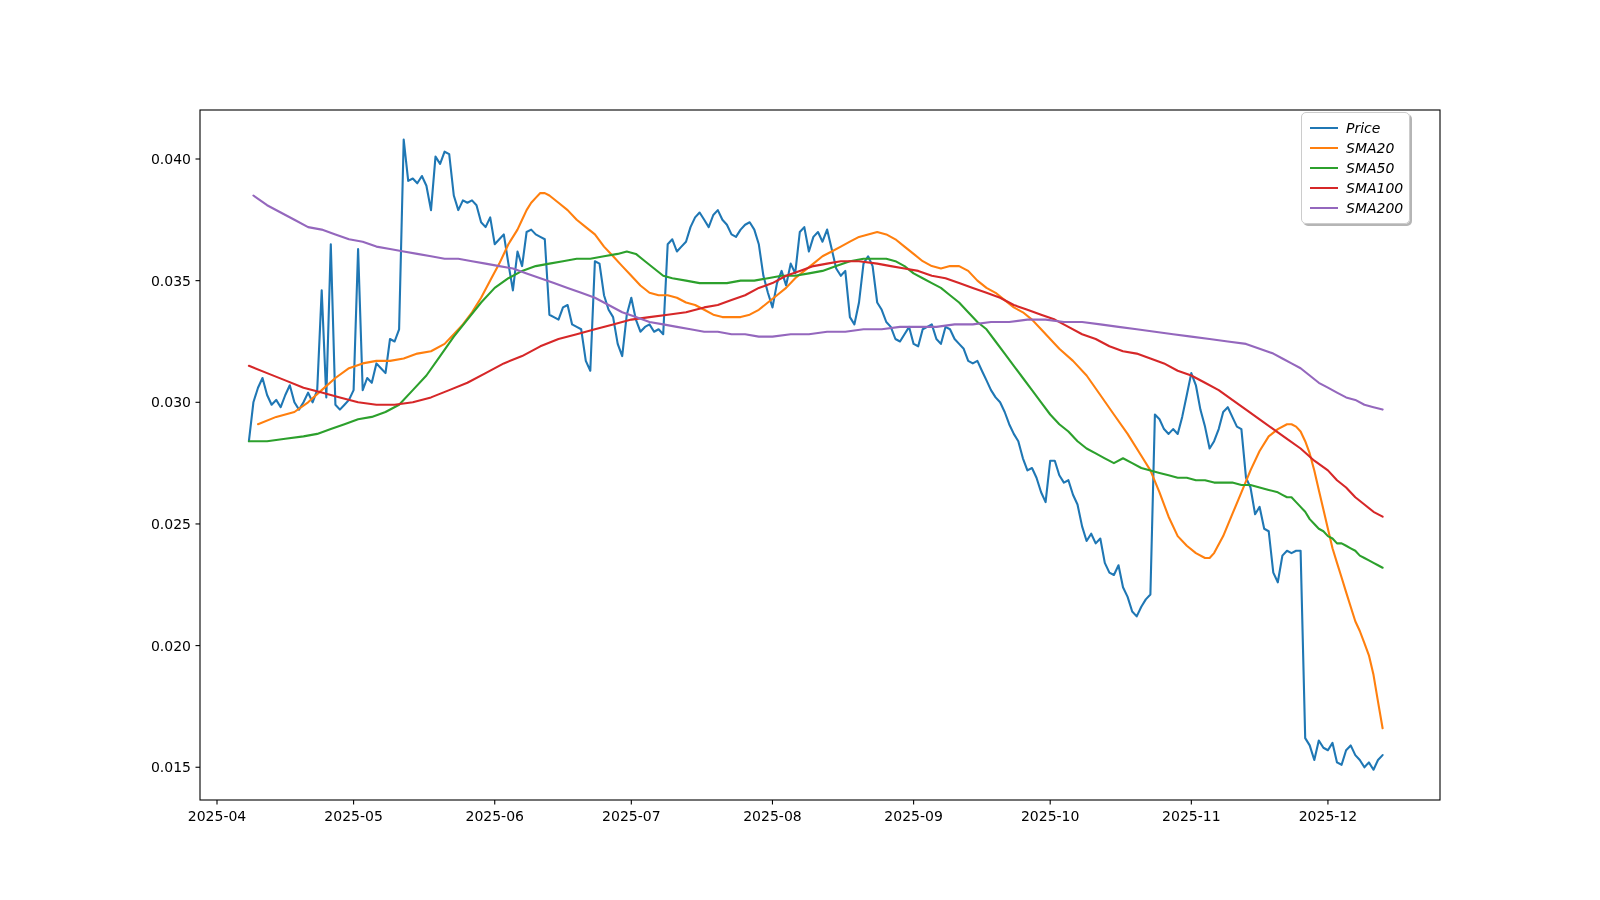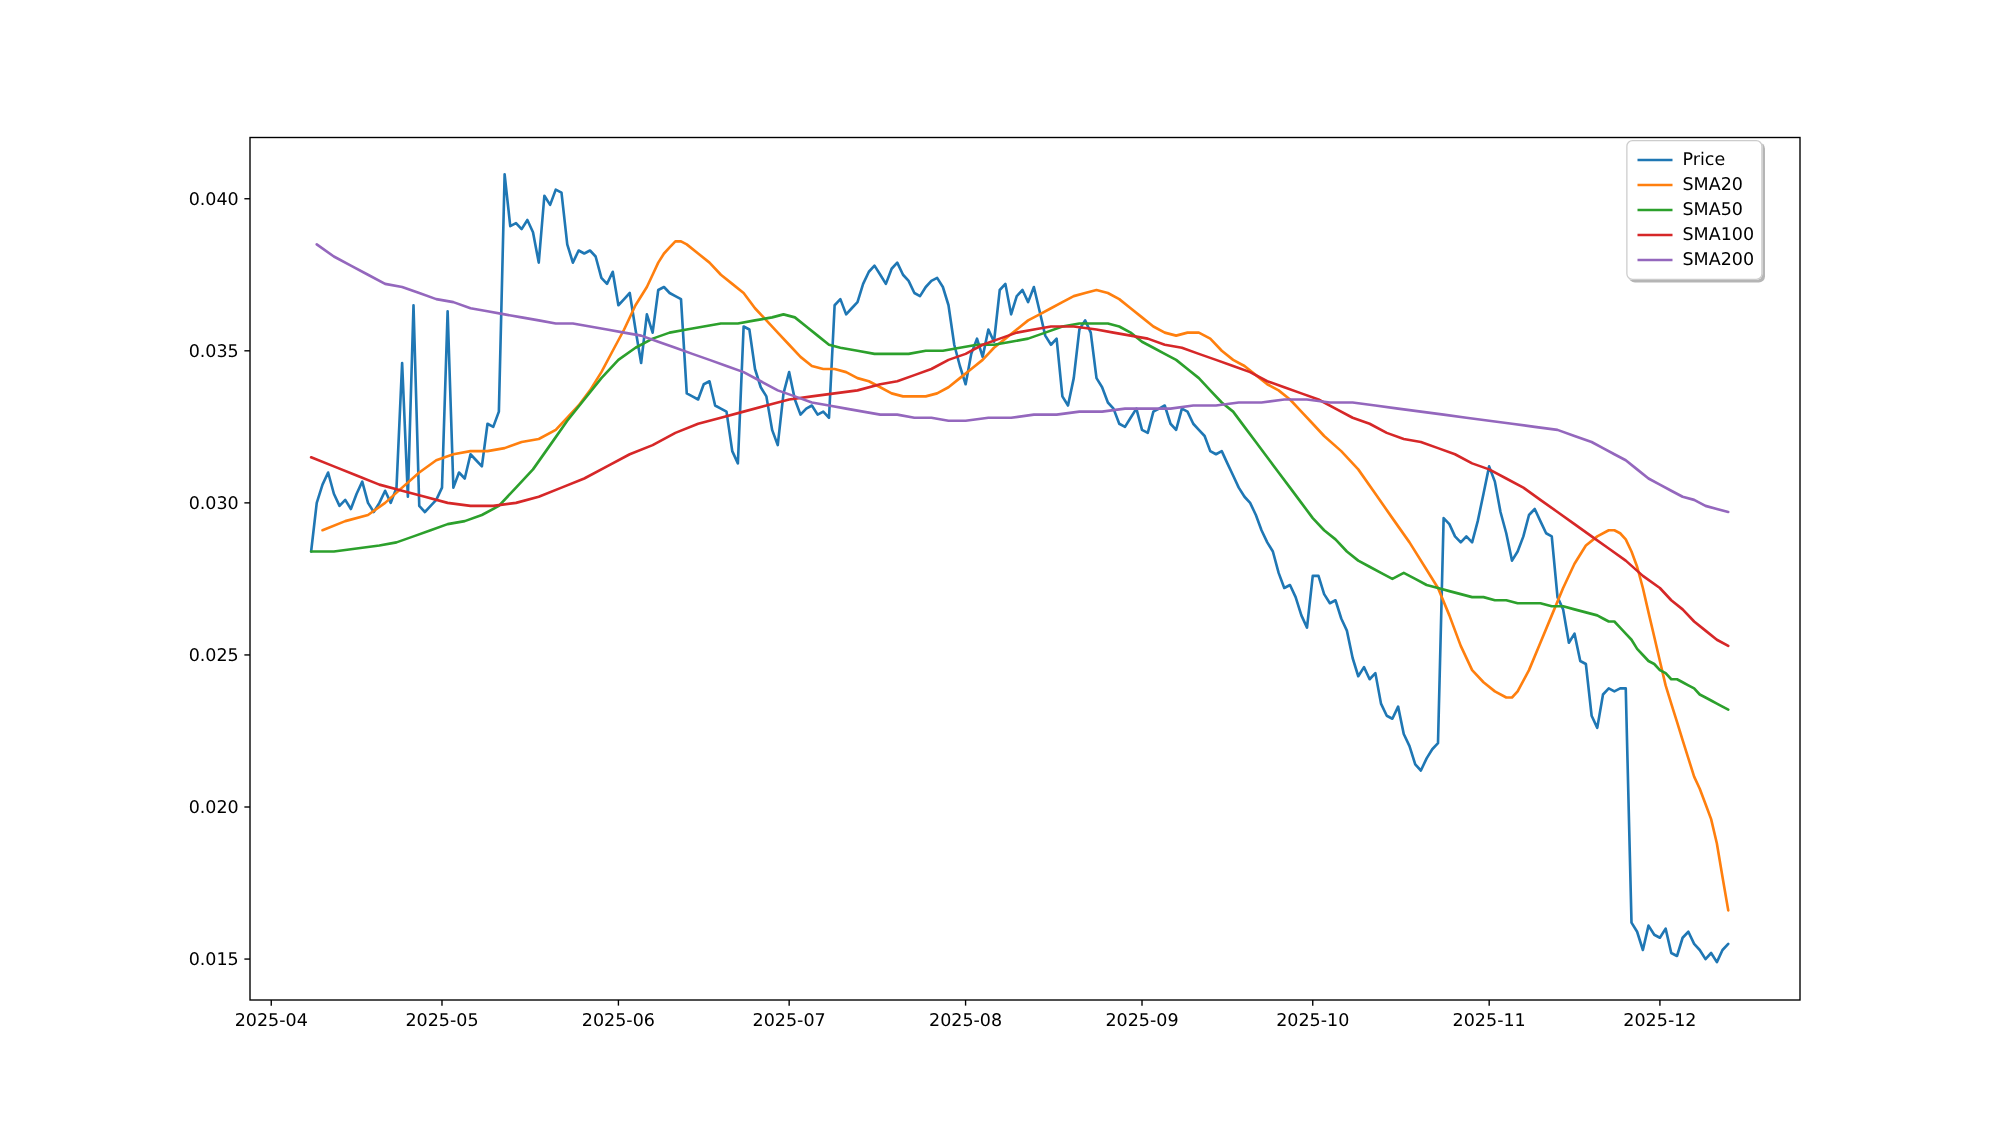--- a/index.html
+++ b/index.html
@@ -6,21 +6,21 @@
   #figure{position:relative;width:1600px;height:900px;background:#ffffff;
           font-family:"DejaVu Sans","Liberation Sans",sans-serif;overflow:hidden;}
   #plot-svg{position:absolute;left:0;top:0;}
   .tick-label{font-size:14px;fill:#000000;}
   #legend{position:absolute;left:1301px;top:112px;width:109px;
           background:rgba(255,255,255,0.9);border:1px solid #cccccc;border-radius:5px;
           box-shadow:2px 2px 0 rgba(120,120,120,0.55);
           padding:5px 8px 5px 8px;box-sizing:border-box;}
   .legend-row{display:flex;align-items:center;height:20px;}
   .legend-swatch{display:inline-block;width:28px;height:0;border-top-width:2.5px;border-top-style:solid;margin-right:8px;flex:0 0 auto;}
-  .legend-label{font-size:14px;color:#000000;line-height:20px;white-space:nowrap;}
+  .legend-label{font-size:14px;color:#000000;line-height:20px;white-space:nowrap;font-style:italic;}
 </style>
 </head>
 <body>
 
 <div id="figure">
   <svg id="plot-svg" width="1600" height="900" viewBox="0 0 1600 900">
       <rect x="200" y="110" width="1240" height="690" fill="none" stroke="#000000" stroke-width="1.1"></rect>
       <line x1="217" y1="800" x2="217" y2="804.5" stroke="#000000" stroke-width="1.1"></line>
       <text x="217" y="821" text-anchor="middle" class="tick-label">2025-04</text>
       <line x1="353.59000000000003" y1="800" x2="353.59000000000003" y2="804.5" stroke="#000000" stroke-width="1.1"></line>

